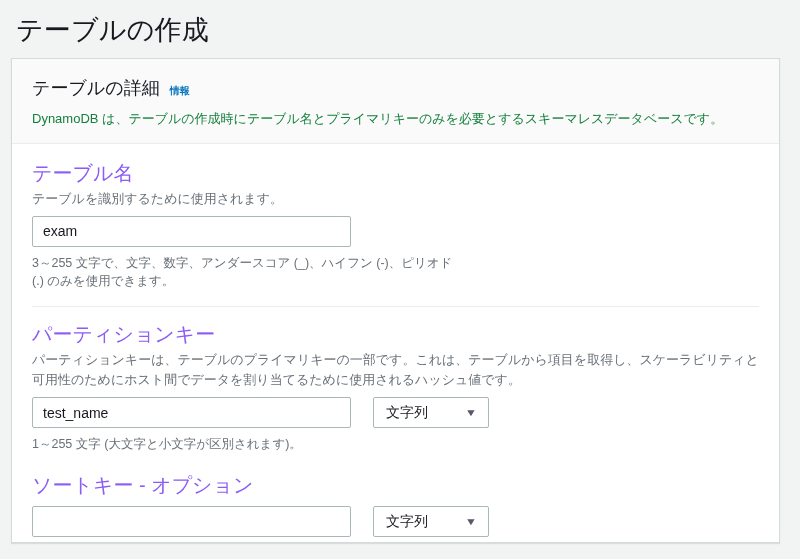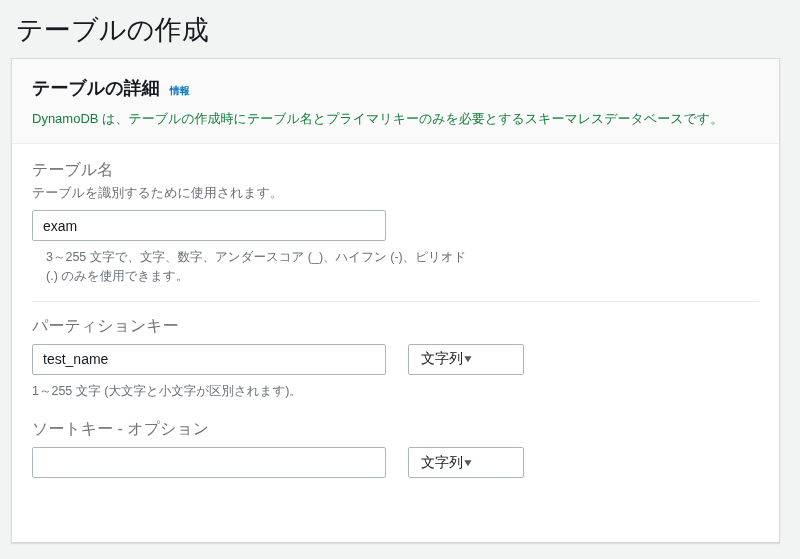--- a/index.html
+++ b/index.html
@@ -25,78 +25,79 @@
     background: #ffffff;
     border: 1px solid #d5dbdb;
     box-shadow: 0 1px 1px 0 rgba(0,28,36,0.10);
   }
   .panel-header {
     background: #fafafa;
     padding: 17px 20px 14px 20px;
     border-bottom: 1px solid #eaeded;
   }
   .panel-title-row { display: flex; align-items: baseline; gap: 10px; }
-  .panel-title { font-size: 18px; font-weight: 700; color: #16191f; }
+  .panel-title { font-size: 18px; font-weight: 400; color: #16191f; }
   .info-link {
     font-size: 10px; font-weight: 700;
     color: #0073bb; text-decoration: none; cursor: pointer;
   }
   .panel-desc {
     margin-top: 9px;
     font-size: 13px;
     color: #15803d;
     line-height: 1.5;
   }
   .panel-body { padding: 15px 20px 20px 20px; }
-  .field-label { font-size: 16px; color: #737373; line-height: 1.4; }
+  .field-label { font-size: 20px; color: #8b5cf6; line-height: 1.4; }
   .field-desc {
     margin-top: 2px;
     font-size: 13px;
     color: #687078;
     line-height: 1.55;
     max-width: 732px;
   }
   .input-row { margin-top: 7px; display: flex; align-items: center; gap: 22px; }
   .text-input {
-    width: 354px; height: 31px;
+    width: 319px; height: 31px;
     border: 1px solid #aab7b8;
     border-radius: 2px;
     background: #ffffff;
     padding: 0 10px;
     font-size: 14px;
     font-family: "Liberation Sans", "DejaVu Sans", sans-serif;
     color: #16191f;
     outline: none;
   }
   .select-box {
     width: 116px; height: 31px;
     border: 1px solid #aab7b8;
     border-radius: 2px;
     background: #ffffff;
     display: flex;
     align-items: center;
+    justify-content: space-between;
     padding: 0 12px;
     font-size: 14px;
     color: #16191f;
     cursor: pointer;
     user-select: none;
   }
   .caret {
     font-size: 10px;
     color: #545b64;
     transform: scaleX(1.25);
     line-height: 1;
   }
   .constraint {
     margin-top: 7px;
     font-size: 12.5px;
     color: #687078;
     line-height: 1.5;
   }
-  .constraint.narrow { max-width: 428px; margin-left: 14px; }
+  .constraint.narrow { max-width: 428px; }
   .section-divider {
     border: none;
     border-top: 1px solid #eaeded;
     margin: 15px 0 13px 0;
   }
   .field-section { margin-top: 0; }
   .field-section + .field-section { margin-top: 17px; }
 </style>
 </head>
 <body>
@@ -123,20 +124,21 @@
       <div class="input-row">
         <input type="text" class="text-input" value="exam" style="">
       </div>
       <div class="constraint narrow">3～255 文字で、文字、数字、アンダースコア (_)、ハイフン (-)、ピリオド (.) のみを使用できます。</div>
     </div>
 
     <hr class="section-divider">
 
     <div class="field-section">
       <div class="field-label">パーティションキー</div>
+      <div class="field-desc">パーティションキーは、テーブルのプライマリキーの一部です。これは、テーブルから項目を取得し、スケーラビリティと可用性のためにホスト間でデータを割り当てるために使用されるハッシュ値です。</div>
       <div class="input-row">
         <input type="text" class="text-input" value="test_name" style="">
         <div class="select-box">
           <span>文字列</span>
           <span class="caret">▼</span>
         </div>
       </div>
       <div class="constraint">1～255 文字 (大文字と小文字が区別されます)。</div>
     </div>
 

